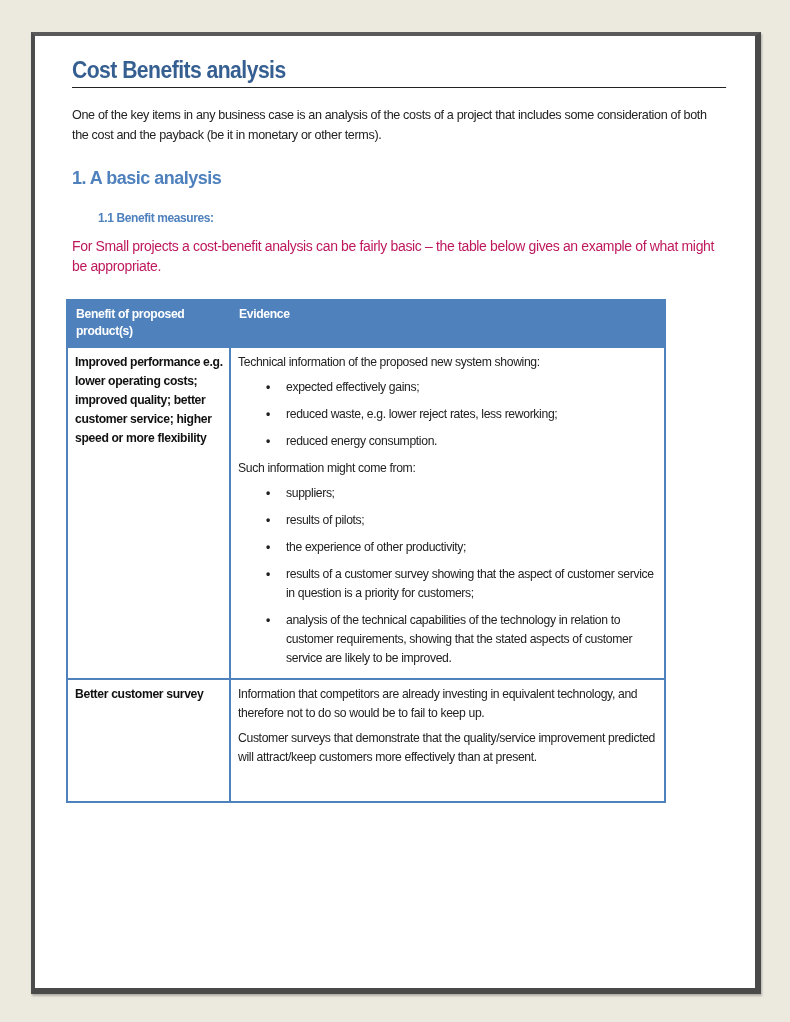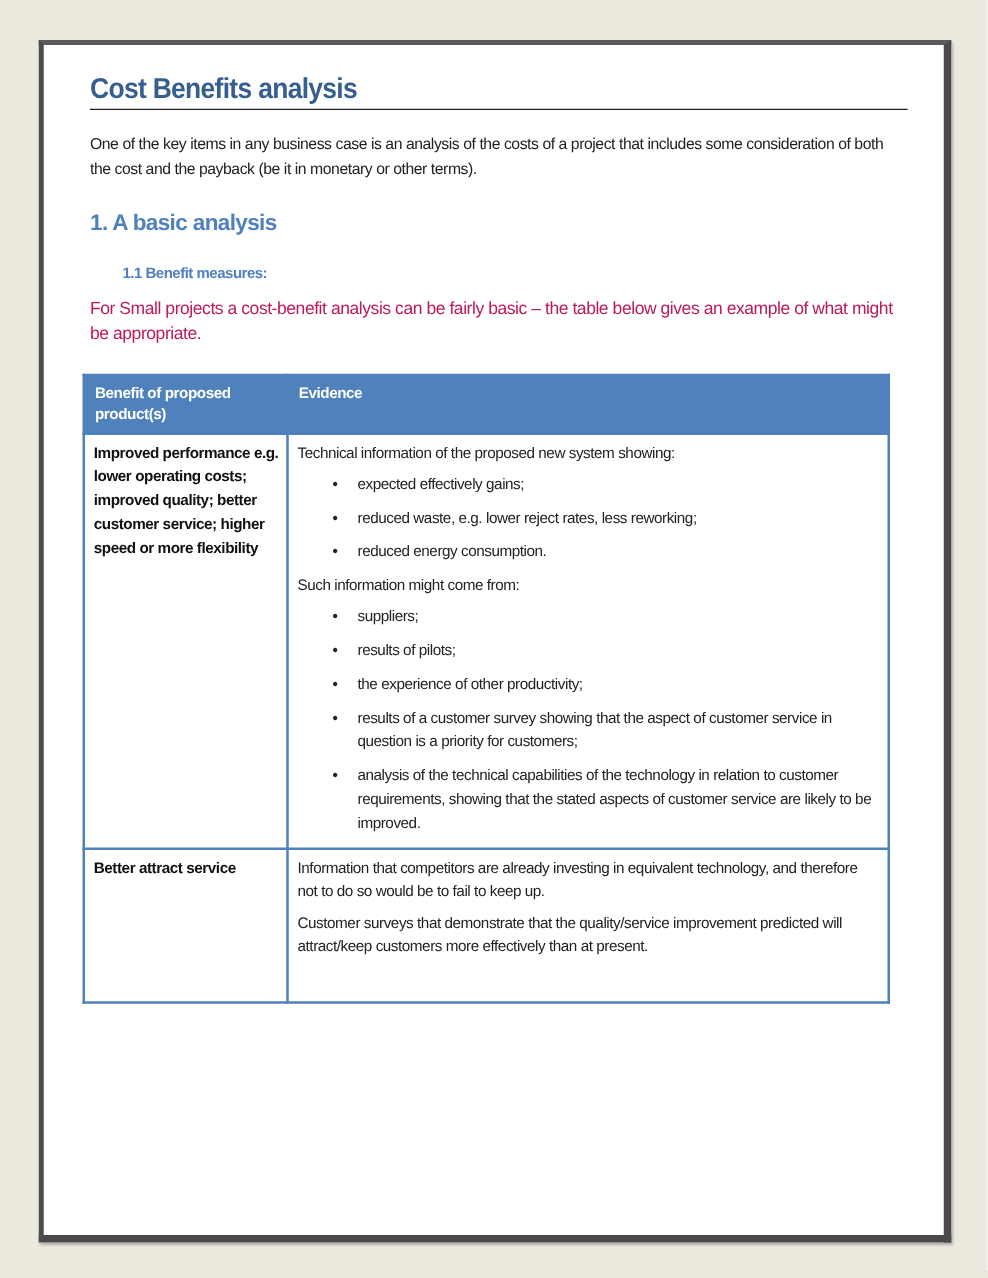--- a/index.html
+++ b/index.html
@@ -86,21 +86,21 @@
       width: 654px;
       font-size: 14px;
       line-height: 20px;
       color: #be185d;
       letter-spacing: -0.35px;
     }
     table.evidence {
       position: absolute;
       left: -6px;
       top: 263px;
-      width: 646px;
+      width: 600px;
       border-collapse: collapse;
       font-size: 12.2px;
       letter-spacing: -0.35px;
       color: #222;
       padding-left: 44px;
     }
     table.evidence th {
       background: #4f81bd;
       color: #ffffff;
       text-align: left;
@@ -173,21 +173,21 @@
             <ul>
               <li><span class="bullet">•</span><span>suppliers;</span></li>
               <li><span class="bullet">•</span><span>results of pilots;</span></li>
               <li><span class="bullet">•</span><span>the experience of other productivity;</span></li>
               <li><span class="bullet">•</span><span>results of a customer survey showing that the aspect of customer service in question is a priority for customers;</span></li>
               <li style="margin-bottom:0"><span class="bullet">•</span><span>analysis of the technical capabilities of the technology in relation to customer requirements, showing that the stated aspects of customer service are likely to be improved.</span></li>
             </ul>
           </td>
         </tr>
         <tr>
-          <td class="benefit" style="height:112px">Better attract service</td>
+          <td class="benefit" style="height:112px">Better customer survey</td>
           <td class="evid">
             <p>Information that competitors are already investing in equivalent technology, and therefore not to do so would be to fail to keep up.</p>
             <p>Customer surveys that demonstrate that the quality/service improvement predicted will attract/keep customers more effectively than at present.</p>
           </td>
         </tr>
       </tbody>
     </table>
   </div>
 </div>
 

